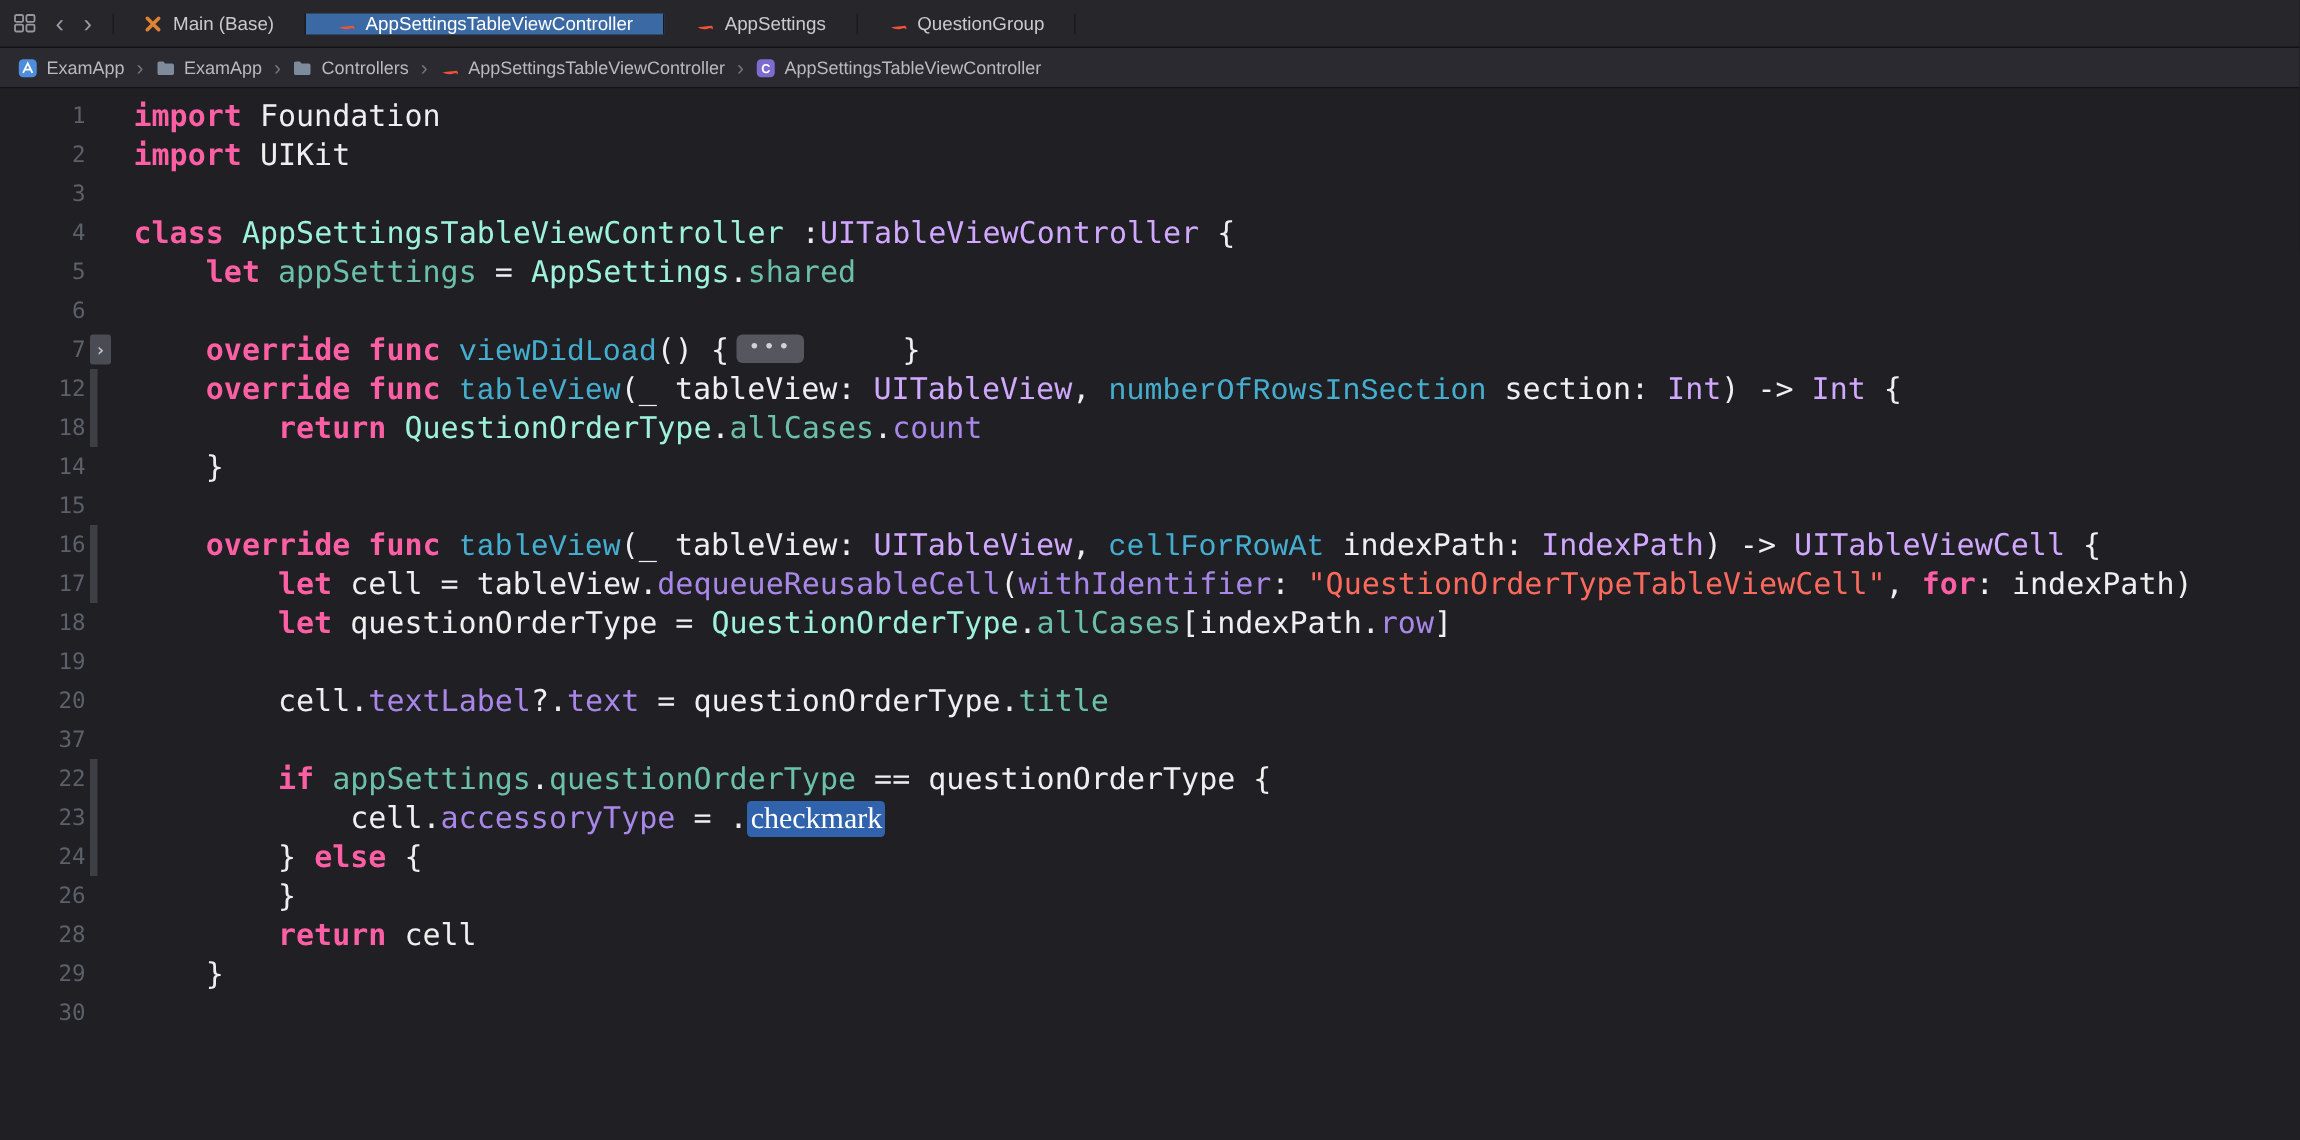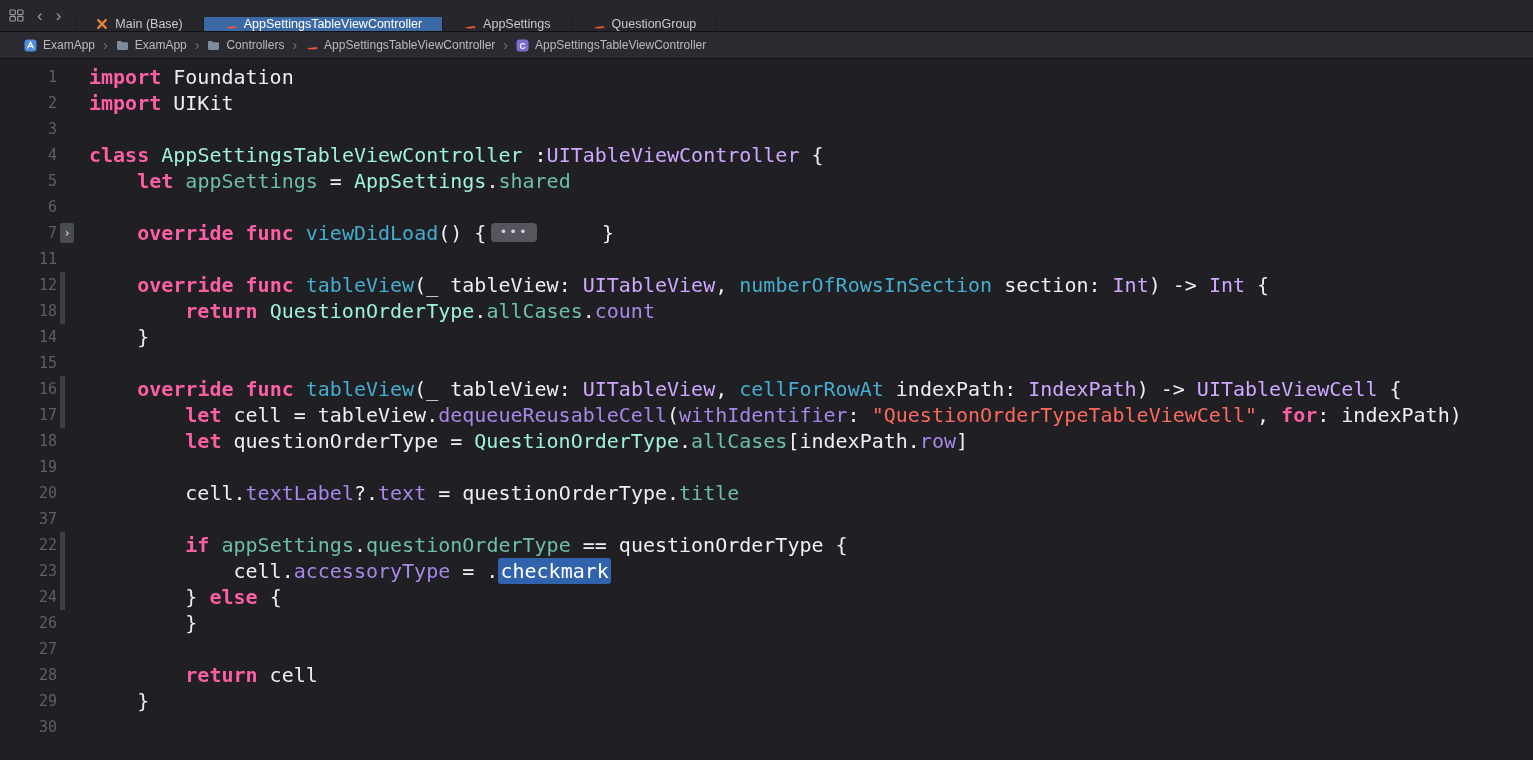--- a/index.html
+++ b/index.html
@@ -5,31 +5,31 @@
   * { margin:0; padding:0; box-sizing:border-box; }
   html,body { width:1533px; height:760px; overflow:hidden; background:#1F1F24;
               font-family:"Liberation Sans", sans-serif; }
   .app { width:1533px; height:760px; display:flex; flex-direction:column; }
 
   
   .tabbar { height:32px; flex:none; background:#26262B; border-bottom:1px solid #121215;
             display:flex; align-items:stretch; }
   .tab-left { display:flex; align-items:center; gap:13px; padding:0 14px 0 9px; }
   .navchev { color:#9B9CA3; font-size:17px; line-height:1; cursor:default; }
-  .tab-strip { display:flex; align-items:flex-end; }
+  .tab-strip { display:flex; align-items:center; }
   .tab { display:flex; align-items:center; gap:7px; padding:0 20px; font-size:12.5px;
          color:#C9C9CE; border-right:1px solid #1B1B1F; white-space:nowrap; }
   .tab:first-child { border-left:1px solid #1B1B1F; }
   .tab.active { background:var(--p-active_tab_bg); color:#FFFFFF; }
   .tab-icon { display:flex; align-items:center; }
   .tab-fill { flex:1; }
 
   
   .jumpbar { height:27px; flex:none; background:#2A2A30; border-bottom:1px solid #121215;
-             display:flex; align-items:center; padding:0 24px; font-size:12px; color:#B9B9BE; }
+             display:flex; align-items:center; padding:0 12px; font-size:12px; color:#B9B9BE; }
   .crumb { display:flex; align-items:center; gap:6px; white-space:nowrap; }
   .crumb-sep { color:#75757D; font-size:14px; margin:0 8px; line-height:1; }
   .crumb-icon { display:flex; align-items:center; }
 
   
   .editor { flex:1; background:var(--p-editor_bg); padding-top:5px; overflow:hidden;
             font-family:"DejaVu Sans Mono","Liberation Mono",monospace; font-size:20px; }
   .line { display:flex; height:26px; line-height:26px; }
   .num  { width:57px; flex:none; text-align:right; color:var(--p-line_number);
           font-size:15px; user-select:none; }
@@ -38,25 +38,25 @@
   .fold-marker { position:absolute; left:3px; top:3px; width:14px; height:20px;
                  background:#4A4C53; color:#C6C6CB; font-size:12px; font-weight:bold;
                  display:flex; align-items:center; justify-content:center; border-radius:2px; }
   .code { white-space:pre; flex:1; color:var(--p-plain); }
 
   .tok-kw  { color:var(--p-keyword); font-weight:bold; }
   .tok-pl  { color:var(--p-plain); }
   .tok-str { color:var(--p-string); }
   .tok-pc  { color:var(--p-project_class); }
   .tok-pm  { color:var(--p-project_member); }
-  .tok-dc  { color:var(--p-declaration); }
+  .tok-dc  { color:var(--p-declaration);font-family:Liberation Mono, monospace; }
   .tok-sc  { color:var(--p-system_class); }
   .tok-sm  { color:var(--p-system_member);text-align:right; }
   .tok-sel { color:var(--p-selection_text); background:var(--p-selection_bg);
-             border-radius:3px; padding:1px 2px; }
+             border-radius:3px; padding:1px 2px;font-family:Liberation Serif, serif; }
   .fold-pill { display:inline-block; height:19px; line-height:18px; background:#56575E;
                border-radius:4px; padding:0 8px; margin:0 5px; color:#D2D2D6;
                font-size:13px; letter-spacing:2px; vertical-align:middle; position:relative; top:-2px; }
 </style>
 </head>
 <body>
 
 <div class="app">
 
   <div class="tabbar">
@@ -191,25 +191,20 @@
           <span class="code"></span>
         </div>
         <div class="line">
           <span class="num">7</span>
           <span class="ribbon">
             <span class="fold-marker">›</span>
           </span>
           <span class="code"><span class="tok-pl">    </span><span class="tok-kw">override</span><span class="tok-pl"> </span><span class="tok-kw">func</span><span class="tok-pl"> </span><span class="tok-dc">viewDidLoad</span><span class="tok-pl">() {</span><span class="fold-pill">•••</span><span class="tok-pl">     }</span></span>
         </div>
         <div class="line">
-          <span class="num">11</span>
-          <span class="ribbon"></span>
-          <span class="code"></span>
-        </div>
-        <div class="line">
           <span class="num">12</span>
           <span class="ribbon">
             <span class="ribbon-bar"></span>
           </span>
           <span class="code"><span class="tok-pl">    </span><span class="tok-kw">override</span><span class="tok-pl"> </span><span class="tok-kw">func</span><span class="tok-pl"> </span><span class="tok-dc">tableView</span><span class="tok-pl">(_ tableView: </span><span class="tok-sc">UITableView</span><span class="tok-pl">, </span><span class="tok-dc">numberOfRowsInSection</span><span class="tok-pl"> section: </span><span class="tok-sc">Int</span><span class="tok-pl">) -&gt; </span><span class="tok-sc">Int</span><span class="tok-pl"> {</span></span>
         </div>
         <div class="line">
           <span class="num">18</span>
           <span class="ribbon">
             <span class="ribbon-bar"></span>
@@ -278,25 +273,20 @@
           <span class="num">24</span>
           <span class="ribbon">
             <span class="ribbon-bar"></span>
           </span>
           <span class="code"><span class="tok-pl">        } </span><span class="tok-kw">else</span><span class="tok-pl"> {</span></span>
         </div>
         <div class="line">
           <span class="num">26</span>
           <span class="ribbon"></span>
           <span class="code"><span class="tok-pl">        }</span></span>
-        </div>
-        <div class="line">
-          <span class="num">27</span>
-          <span class="ribbon"></span>
-          <span class="code"></span>
         </div>
         <div class="line">
           <span class="num">28</span>
           <span class="ribbon"></span>
           <span class="code"><span class="tok-pl">        </span><span class="tok-kw">return</span><span class="tok-pl"> cell</span></span>
         </div>
         <div class="line">
           <span class="num">29</span>
           <span class="ribbon"></span>
           <span class="code"><span class="tok-pl">    }</span></span>

